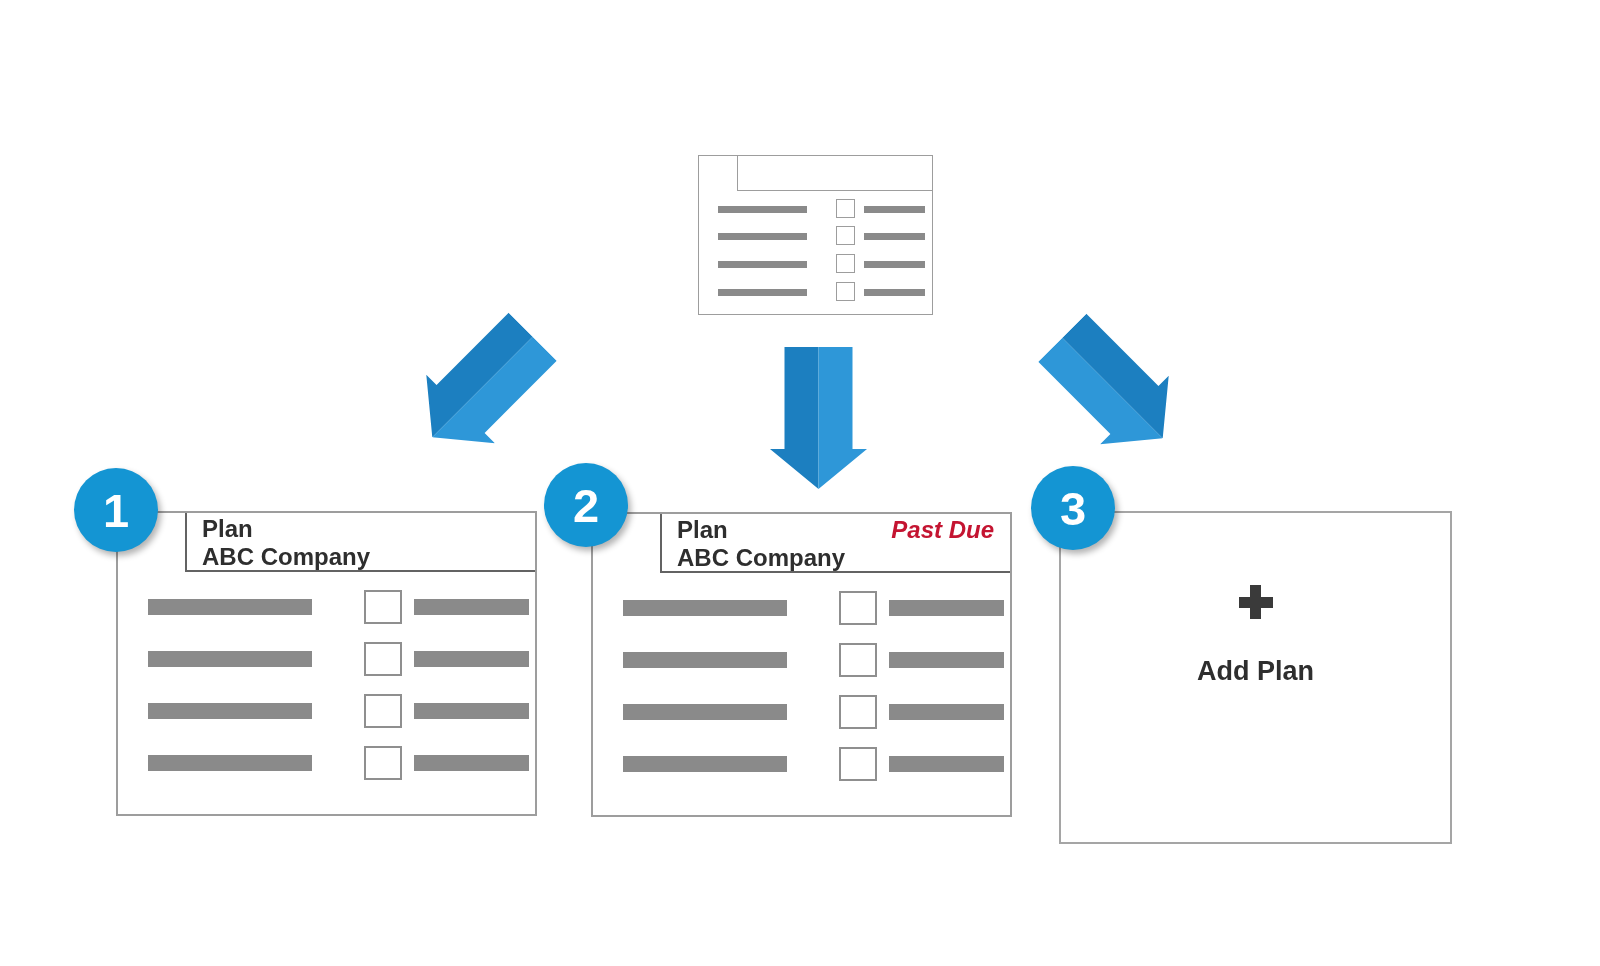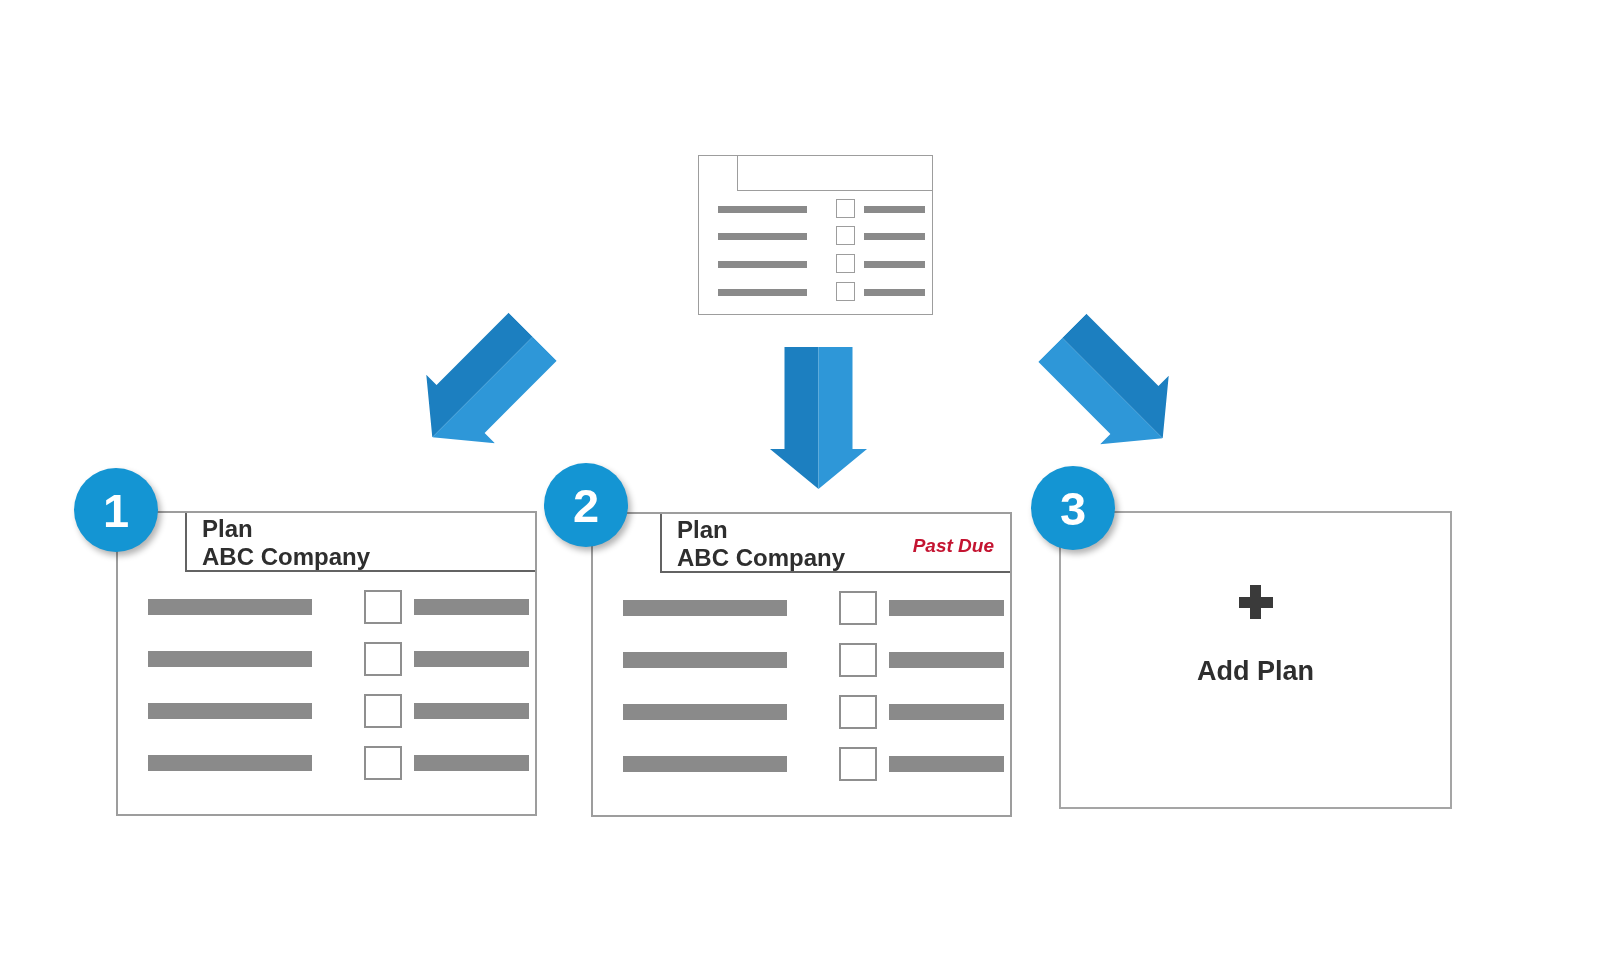--- a/index.html
+++ b/index.html
@@ -44,35 +44,35 @@
   .plan-card{position:absolute;width:421px;height:305px;background:#fff;
              border:2px solid #9d9d9d;box-sizing:border-box;}
   .plan-card-1{left:116px;top:511px;}
   .plan-card-2{left:591px;top:512px;}
   .plan-header{position:absolute;left:0;top:0;right:0;height:59px;
                border-bottom:2px solid #636363;box-sizing:border-box;}
   .plan-cell{position:absolute;left:0;top:0;width:69px;height:59px;
              border-right:2px solid #636363;box-sizing:border-box;background:#fff;}
   .plan-title{position:absolute;left:84px;top:2px;color:#2e2e2e;
               font-size:24px;font-weight:bold;line-height:28px;}
-  .badge-past-due{position:absolute;right:16px;top:21px;color:#c41431;
-                  font-size:19px;font-weight:bold;font-style:italic;}
+  .badge-past-due{position:absolute;right:16px;top:2px;color:#c41431;
+                  font-size:24px;font-weight:bold;font-style:italic;}
   .plan-rows{position:absolute;left:0;top:59px;right:0;bottom:0;}
   .plan-row{position:absolute;left:0;right:0;height:34px;}
   .plan-row:nth-of-type(1){top:18px;}
   .plan-row:nth-of-type(2){top:70px;}
   .plan-row:nth-of-type(3){top:122px;}
   .plan-row:nth-of-type(4){top:174px;}
   .plan-bar-l{position:absolute;left:30px;top:9px;width:164px;height:16px;background:#8a8a8a;}
   .plan-chk{position:absolute;left:246px;top:0;width:34px;height:30px;
             border:2px solid #8f8f8f;background:#fff;}
   .plan-bar-r{position:absolute;left:296px;top:9px;width:115px;height:16px;background:#8a8a8a;}
 
   
-  .add-card{position:absolute;left:1059px;top:511px;width:393px;height:298px;
+  .add-card{position:absolute;left:1059px;top:511px;width:393px;height:333px;
             background:#fff;border:2px solid #a5a5a5;box-sizing:border-box;cursor:pointer;}
   .plus-icon{position:absolute;left:50%;top:72px;width:34px;height:34px;transform:translateX(-50%);}
   .plus-icon::before{content:"";position:absolute;left:0;top:11.5px;width:34px;height:11px;background:#3a3a3a;}
   .plus-icon::after{content:"";position:absolute;left:11.5px;top:0;width:11px;height:34px;background:#3a3a3a;}
   .add-label{position:absolute;left:0;right:0;top:143px;text-align:center;
              color:#2e2e2e;font-size:27px;font-weight:bold;}
 </style>
 </head>
 <body>
 

